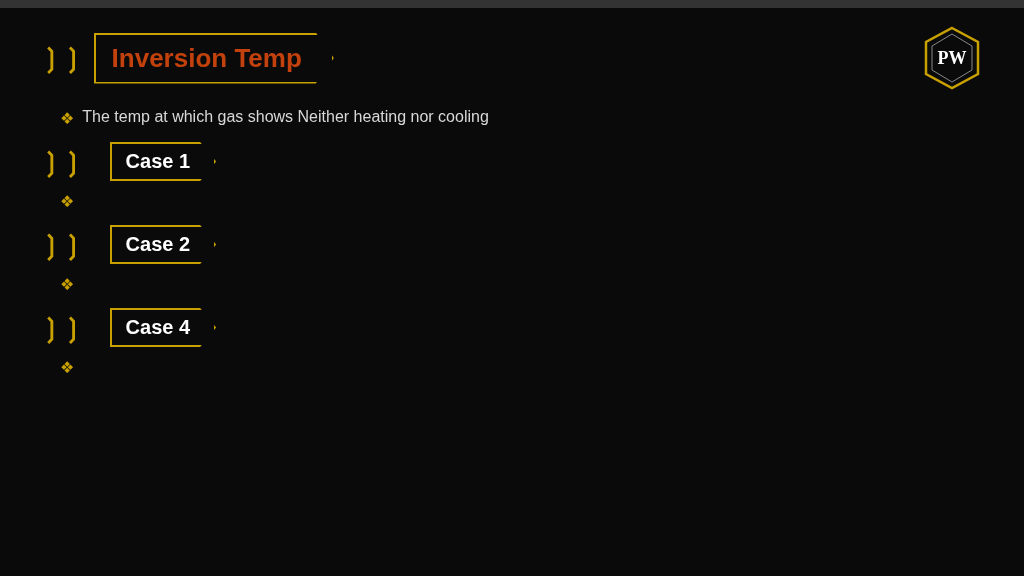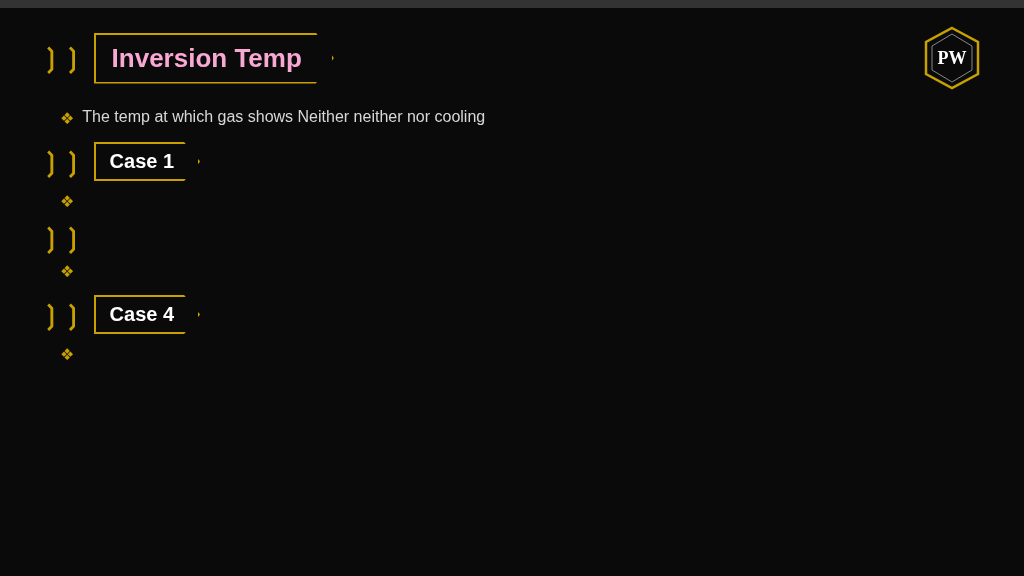--- a/index.html
+++ b/index.html
@@ -40,38 +40,39 @@
       align-items: center;
       gap: 10px;
     }
 
     .arrow-label-inner {
       border: 2px solid #c8a000;
       padding: 6px 24px 6px 14px;
       position: relative;
       background: transparent;
       clip-path: polygon(0 0, calc(100% - 16px) 0, 100% 50%, calc(100% - 16px) 100%, 0 100%);
+      margin-left: 16px;
     }
 
     .arrow-label-inner span {
       color: #ffffff;
       font-size: 20px;
       font-weight: 600;
     }
 
     
     .title-arrow {
       border: 2px solid #c8a000;
       padding: 8px 30px 8px 16px;
       clip-path: polygon(0 0, calc(100% - 18px) 0, 100% 50%, calc(100% - 18px) 100%, 0 100%);
       background: transparent;
     }
 
     .title-arrow span {
-      color: #f9a8d4;
+      color: #c2410c;
       font-size: 26px;
       font-weight: 700;
     }
 
     .bullet-text {
       display: flex;
       align-items: flex-start;
       gap: 8px;
       padding: 6px 0 6px 20px;
       font-size: 16px;
@@ -142,40 +143,43 @@
 
         <polygon points="32,8 52,20 52,44 32,56 12,44 12,20" fill="none" stroke="#888" stroke-width="1"></polygon>
 
         <text x="32" y="38" text-anchor="middle" fill="#ffffff" font-size="18" font-weight="bold" font-family="serif">PW</text>
       </svg>
     </div>
   </div>
 
   <div class="bullet-text">
     <span class="bullet-symbol">❖</span>
-    <span>The temp at which gas shows Neither neither nor cooling</span>
+    <span>The temp at which gas shows Neither heating nor cooling</span>
   </div>
 
   <div class="section-row">
     <div class="double-chevron">
       <span>❳</span>
         <span>❳</span>
     </div>
     <div class="arrow-label-inner">
       <span>Case 1</span>
     </div>
   </div>
   <div class="bullet-text">
     <span class="bullet-symbol">❖</span>
   </div>
 
   <div class="section-row">
     <div class="double-chevron">
       <span>❳</span>
         <span>❳</span>
+    </div>
+    <div class="arrow-label-inner">
+      <span>Case 2</span>
     </div>
   </div>
   <div class="bullet-text">
     <span class="bullet-symbol">❖</span>
   </div>
 
   <div class="section-row">
     <div class="double-chevron">
       <span>❳</span>
         <span>❳</span>

